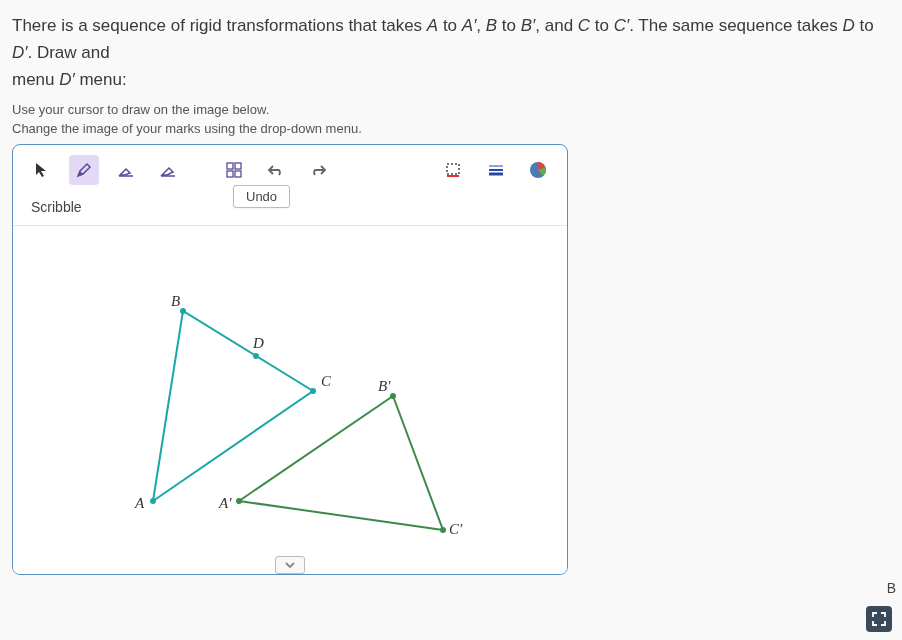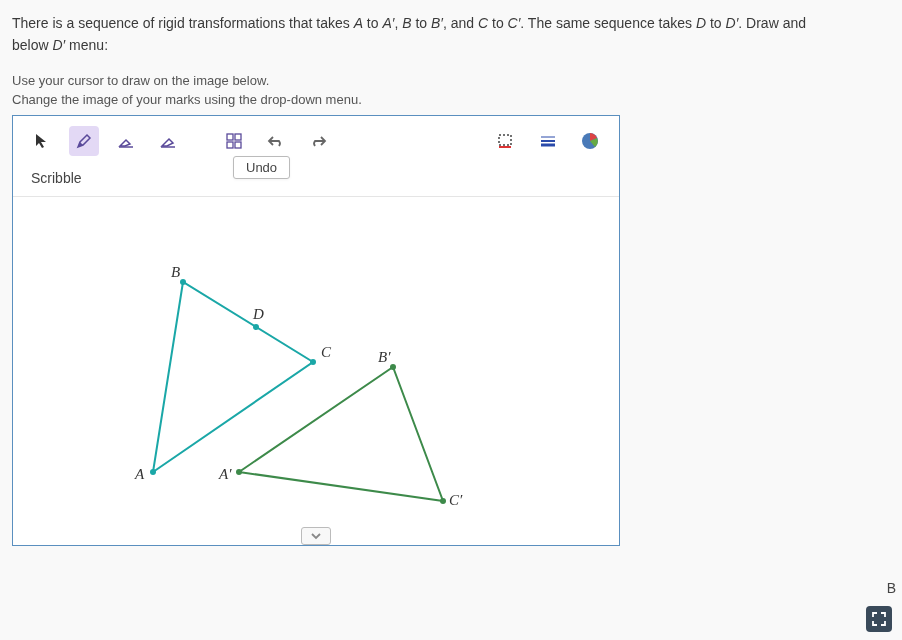--- a/index.html
+++ b/index.html
@@ -7,36 +7,36 @@
       font-family: Arial, Helvetica, sans-serif;
       background: #f9f9f9;
       color: #333;
       width: 902px;
       height: 640px;
       overflow: hidden;
       position: relative;
       padding: 12px;
     }
     .problem-text {
-      font-size: 14px;
+      font-size: 17px;
       line-height: 1.6;
-      margin-bottom: 16px;
+      margin-bottom: 8px;
       color: #3a3a3a;
     }
     .italic { font-style: italic; }
     .instructions {
       font-size: 13px;
       color: #555;
       margin-top: 0;
       margin-bottom: 4px;
     }
     .drawing-widget {
-      width: 608px;
+      width: 556px;
       border: 1px solid #5a8fbf;
-      border-radius: 0;
+      border-radius: 8px;
       background: #fff;
       margin-top: 8px;
       overflow: hidden;
     }
     .toolbar {
       padding: 10px 14px 6px 14px;
       display: flex;
       align-items: center;
       gap: 12px;
       position: relative;
@@ -139,21 +139,21 @@
       fill: #333;
       font-family: 'Times New Roman', serif;
     }
   </style>
 </head>
 <body>
 
 <div class="problem-text">
   <span>There is a sequence of rigid transformations that takes </span><span class="italic">A</span><span> to </span><span class="italic">A′</span><span>, </span><span class="italic">B</span><span> to </span><span class="italic">B′</span><span>, and </span><span class="italic">C</span><span> to </span><span class="italic">C′</span><span>. The same sequence takes </span><span class="italic">D</span><span> to </span><span class="italic">D′</span><span>. Draw and</span>
   <br>
-  <span>below </span><span class="italic">D′</span><span> menu:</span>
+  <span>menu </span><span class="italic">D′</span><span> menu:</span>
 </div>
 
 <div class="instructions">Use your cursor to draw on the image below.</div>
 <div class="instructions">Change the image of your marks using the drop-down menu.</div>
 
 <div class="drawing-widget">
   <div class="toolbar">
     <div class="tool-btn">
       <svg width="16" height="16" viewBox="0 0 16 16">
           <path d="M2 1 L2 13 L5 10 L8 15 L10 14 L7 9 L12 9 Z" fill="#333"></path>

